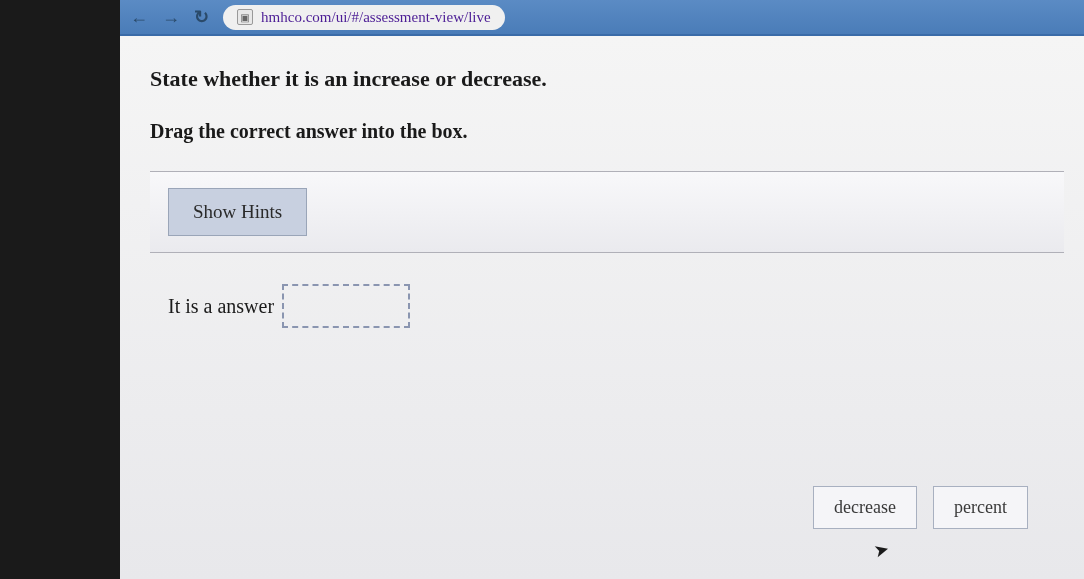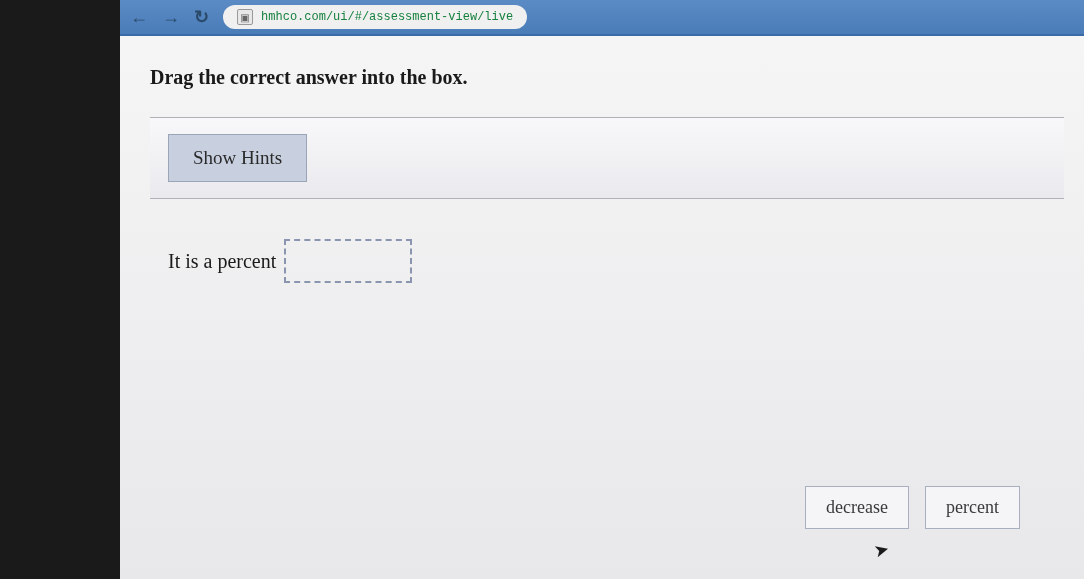--- a/index.html
+++ b/index.html
@@ -51,23 +51,23 @@
       border: 1px solid #999;
       border-radius: 2px;
       display: flex;
       align-items: center;
       justify-content: center;
       font-size: 10px;
       font-family: Arial, sans-serif;
       color: #666;
     }
     .url-text {
-      font-family: Liberation Mono, monospace;
-      font-size: 12px;
-      color: #15803d;
+      font-family: Liberation Serif, serif;
+      font-size: 15px;
+      color: #4c1d95;
     }
     .content-area {
       background: linear-gradient(to bottom, #f5f5f5, #e8e8eb);
       height: calc(100% - 36px);
       padding: 30px 20px 20px 30px;
       position: relative;
     }
     .question-title {
       font-size: 22px;
       color: #1a1a1a;
@@ -78,21 +78,21 @@
       font-size: 20px;
       color: #1a1a1a;
       font-weight: bold;
       margin-bottom: 28px;
     }
     .hints-panel {
       border: 1px solid #b0b0b8;
       border-left: none;
       border-right: none;
       padding: 16px 18px;
-      margin-bottom: 40px;
+      margin-bottom: 31px;
       background: linear-gradient(to bottom, #f8f8fa, #eaeaee);
     }
     .show-hints-btn {
       background: #c8d0e0;
       border: 1px solid #9aa5b8;
       padding: 12px 24px;
       font-size: 19px;
       font-family: Georgia, serif;
       color: #2a2a2a;
       cursor: pointer;
@@ -110,21 +110,21 @@
     }
     .drop-zone {
       border: 2px dashed #8a95b0;
       width: 128px;
       height: 44px;
       background: transparent;
     }
     .choices-row {
       position: absolute;
       bottom: 50px;
-      right: 64px;
+      right: 56px;
       display: flex;
       gap: 16px;
     }
     .choice-tile {
       border: 1px solid #a8b0c0;
       background: #f5f5f8;
       padding: 10px 20px;
       font-size: 18px;
       font-family: Georgia, serif;
       color: #3a3a3a;
@@ -147,28 +147,29 @@
     <span class="nav-icon">←</span>
     <span class="nav-icon">→</span>
     <span class="nav-icon">↻</span>
     <div class="url-container">
       <span class="favicon">▣</span>
       <span class="url-text">hmhco.com/ui/#/assessment-view/live</span>
     </div>
   </div>
 
   <div class="content-area">
+    <div class="question-title">State whether it is an increase or decrease.</div>
     <div class="instruction">Drag the correct answer into the box.</div>
 
     <div class="hints-panel">
       <button class="show-hints-btn">Show Hints</button>
     </div>
 
     <div class="answer-row">
-      <span class="answer-text">It is a percent</span>
+      <span class="answer-text">It is a answer</span>
       <div class="drop-zone"></div>
     </div>
 
     <div class="choices-row">
       <div class="choice-tile">decrease</div>
       <div class="choice-tile">percent</div>
     </div>
 
     <div class="cursor-arrow">➤</div>
   </div>

